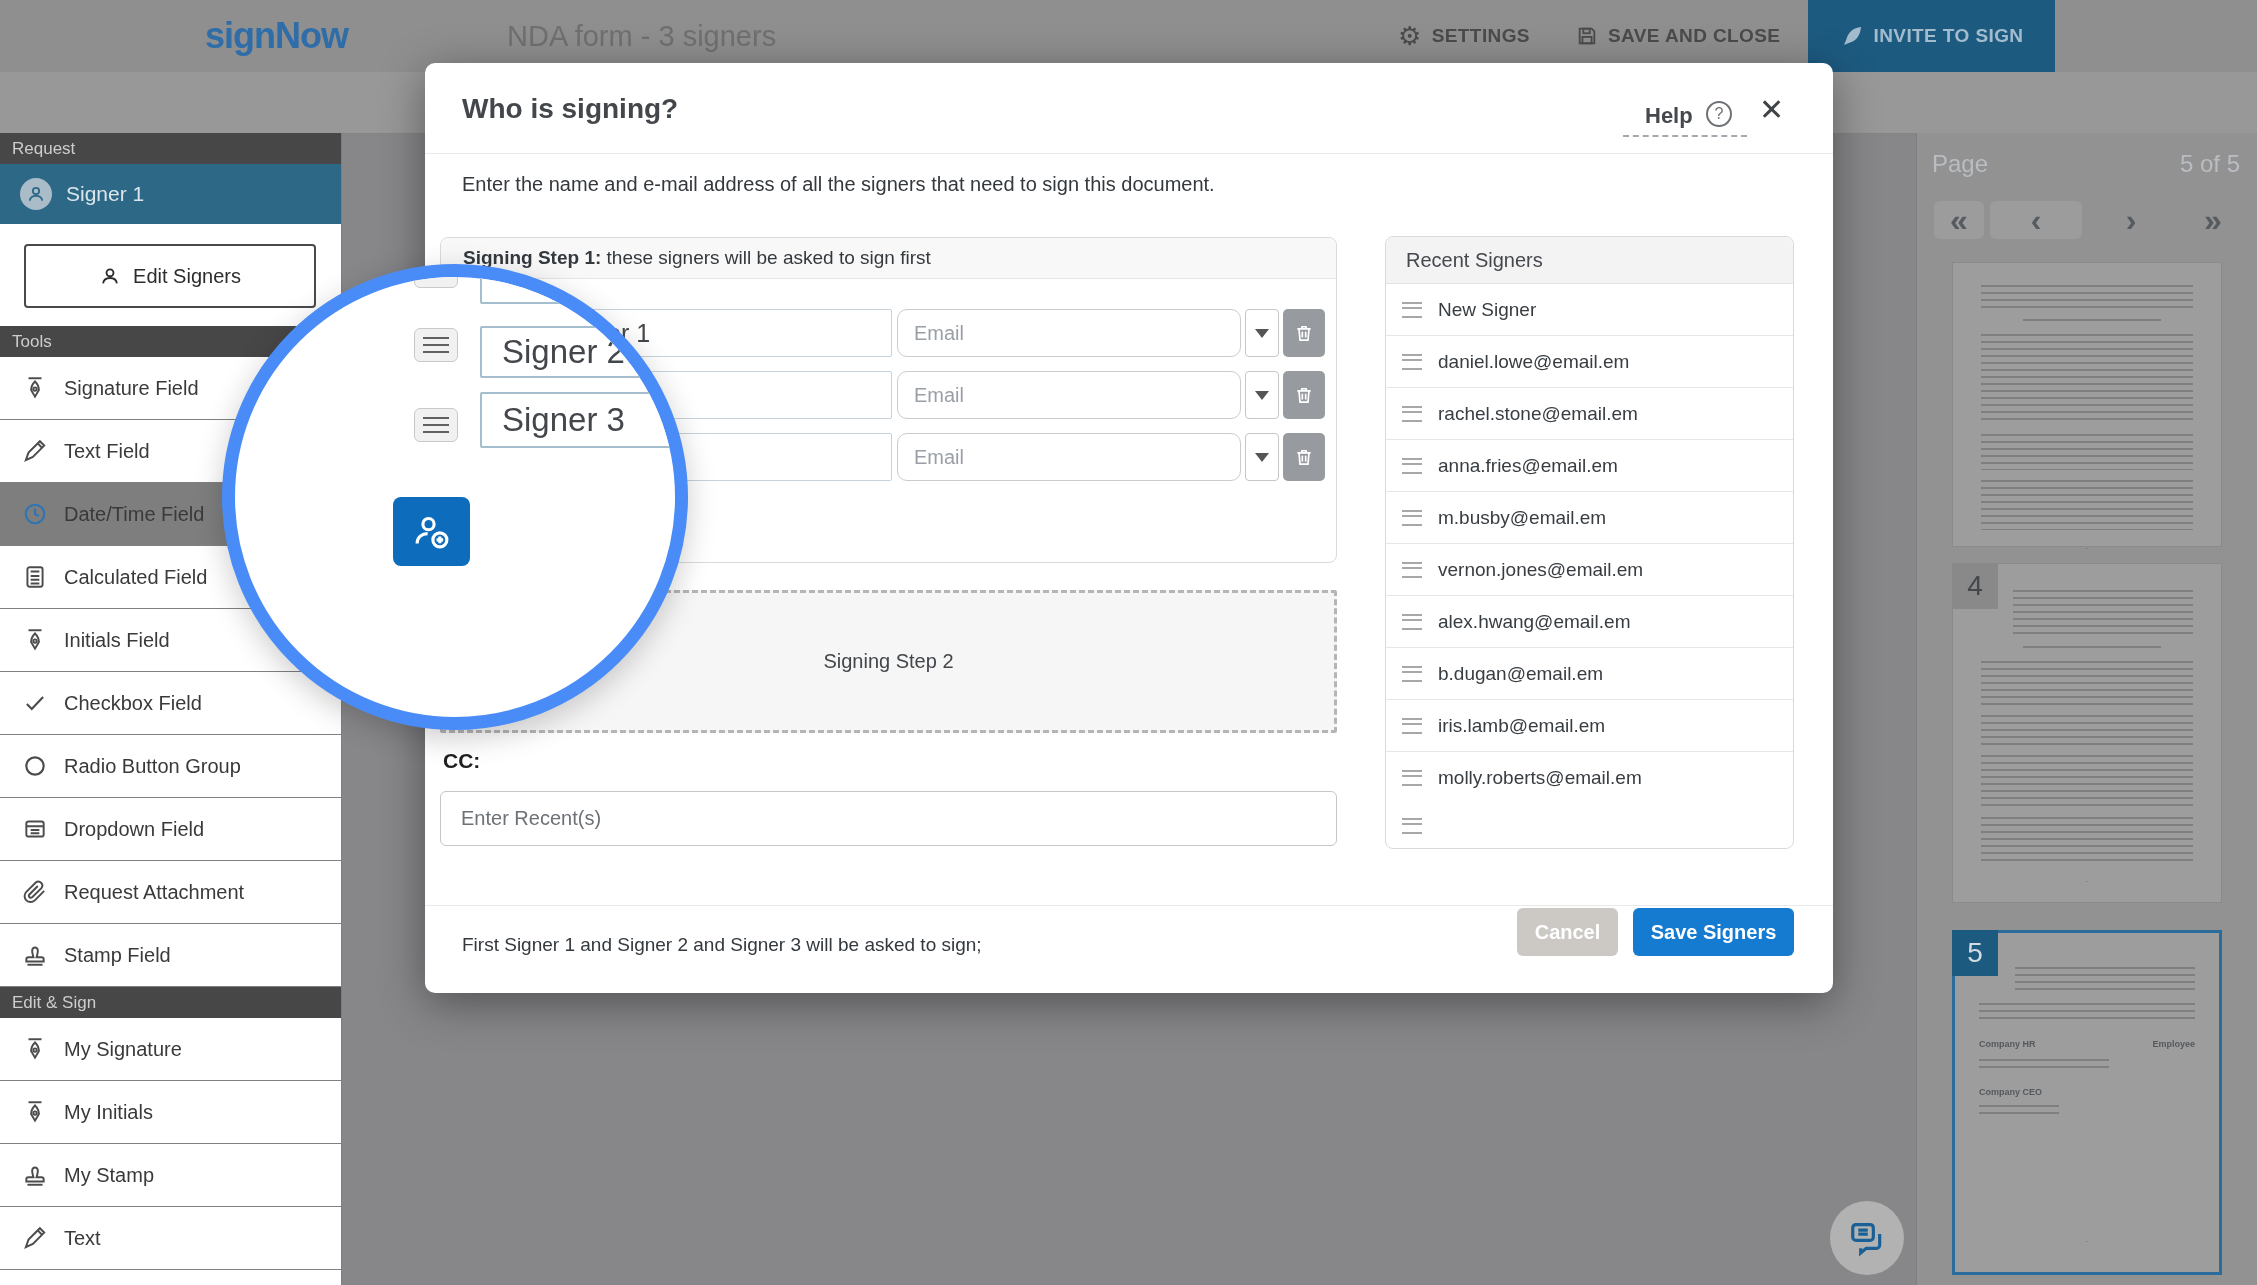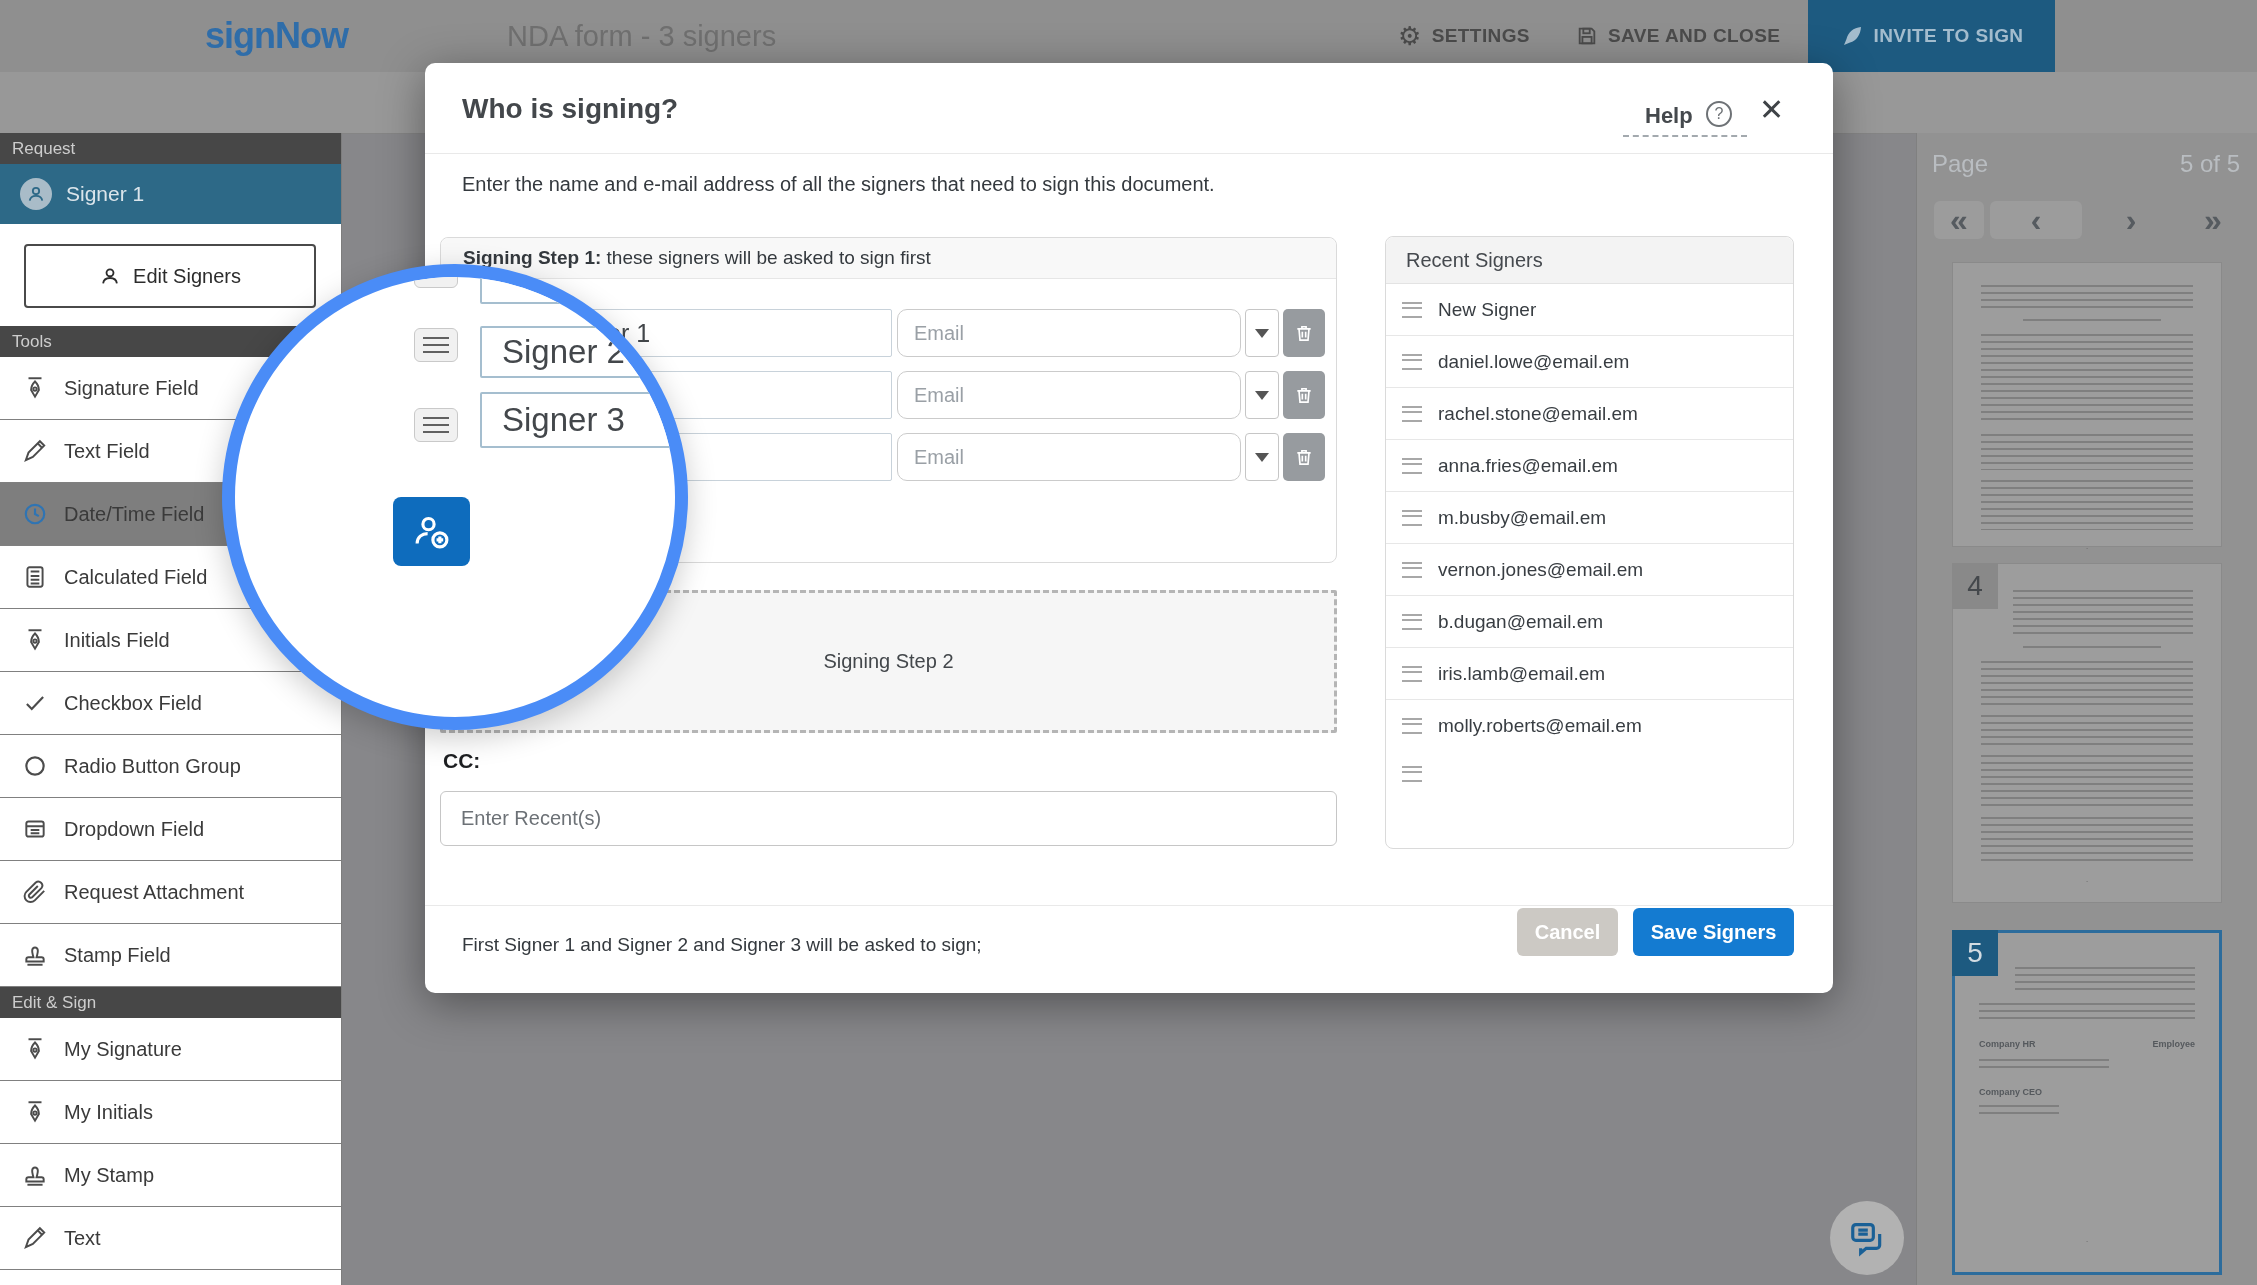--- a/index.html
+++ b/index.html
@@ -496,20 +496,24 @@
           <div class="rc-row">
             <span class="ham"></span>
             <span>m.busby@email.em</span>
           </div>
           <div class="rc-row">
             <span class="ham"></span>
             <span>vernon.jones@email.em</span>
           </div>
           <div class="rc-row">
             <span class="ham"></span>
+            <span>alex.hwang@email.em</span>
+          </div>
+          <div class="rc-row">
+            <span class="ham"></span>
             <span>b.dugan@email.em</span>
           </div>
           <div class="rc-row">
             <span class="ham"></span>
             <span>iris.lamb@email.em</span>
           </div>
           <div class="rc-row">
             <span class="ham"></span>
             <span>molly.roberts@email.em</span>
           </div>

